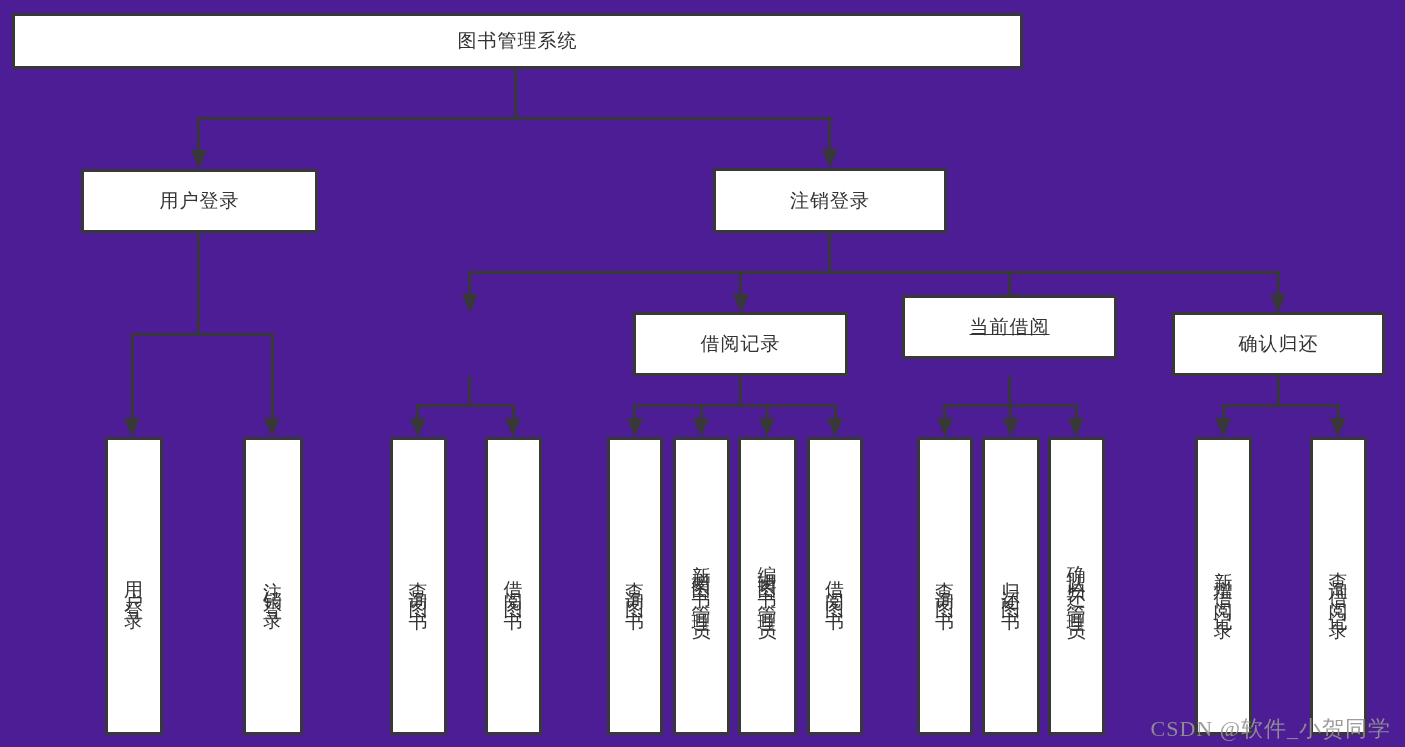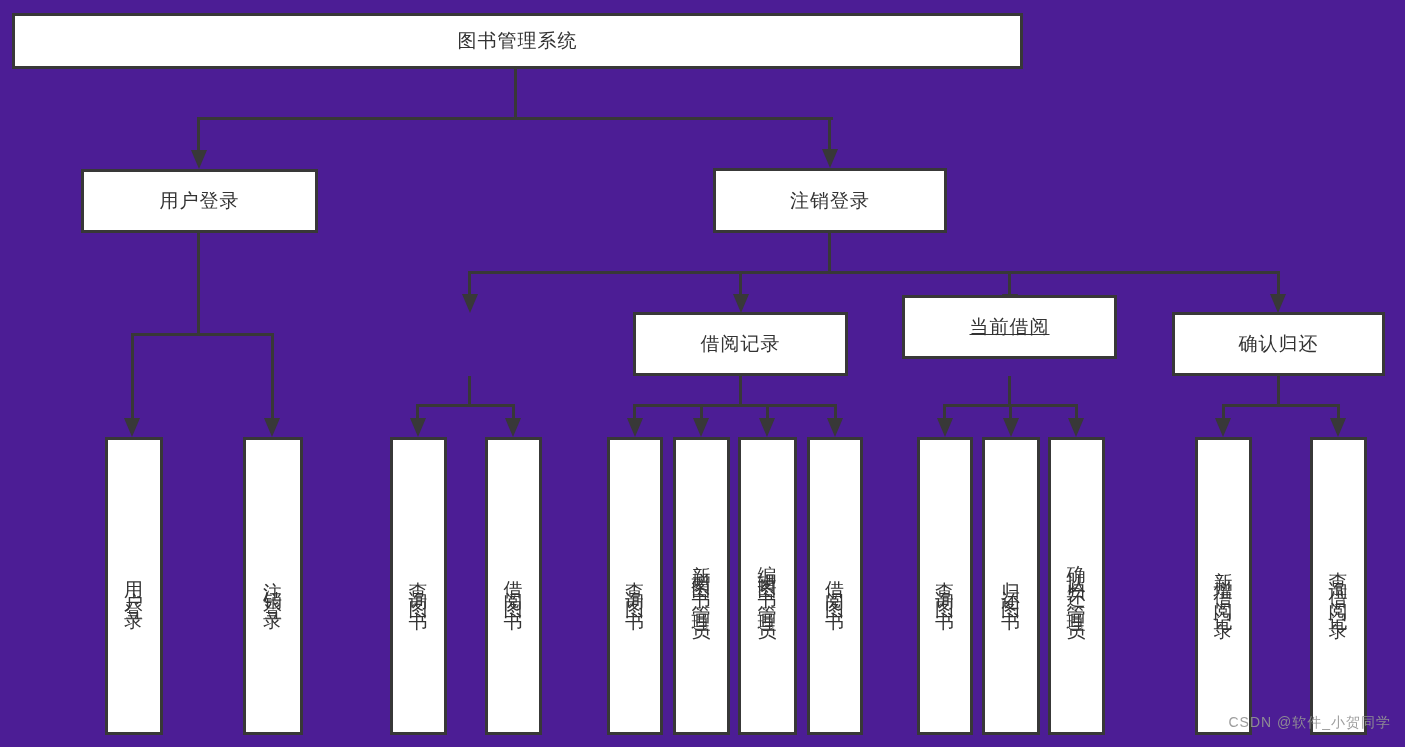--- a/index.html
+++ b/index.html
@@ -68,25 +68,26 @@
     height: 0;
     border-left: 8px solid transparent;
     border-right: 8px solid transparent;
     border-top: 19px solid #383838;
     z-index: 1;
   }
   #watermark {
     position: absolute;
     top: 714px;
     right: 14px;
-    font-size: 14px;
+    font-size: 22px;
     color: rgba(148, 148, 148, 0.92);
     letter-spacing: 1px;
     z-index: 5;
     white-space: nowrap;
+    font-family: Liberation Serif, serif;
   }
 </style>
 </head>
 <body>
 
 <div id="stage">
 
   <div class="box" style="left:12px; top:13px; width:1011px; height:56px;">
     <span>图书管理系统</span>
   </div>

